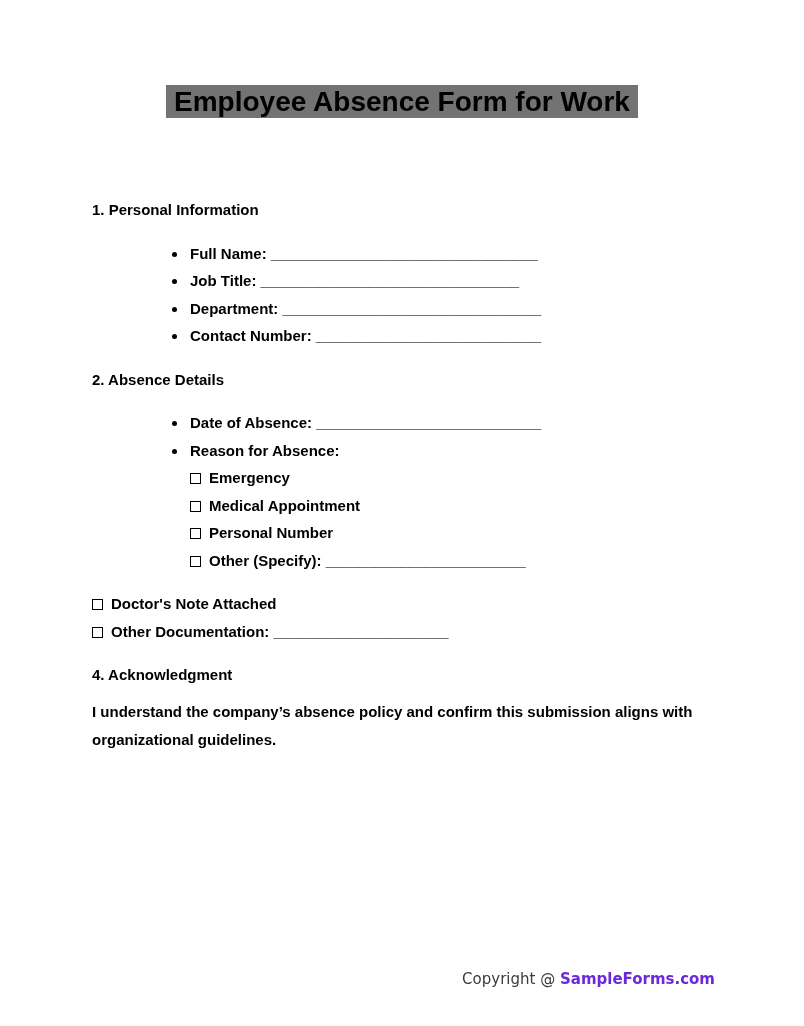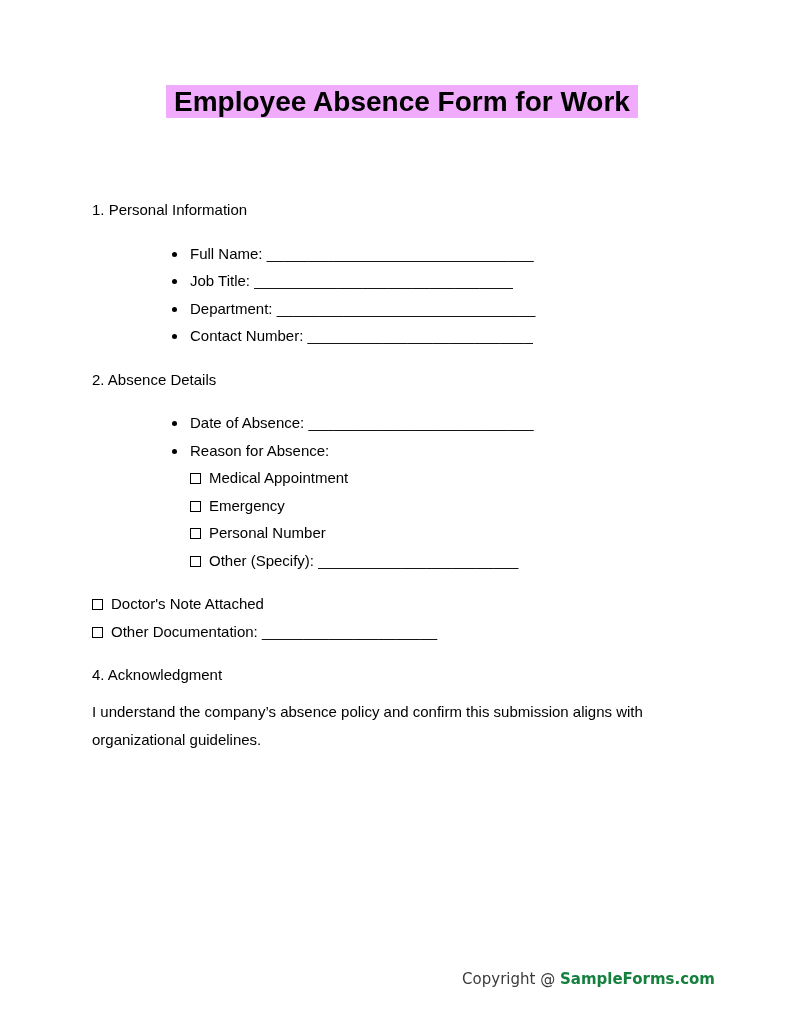--- a/index.html
+++ b/index.html
@@ -18,27 +18,27 @@
     overflow: hidden;
   }
   .doc-title {
     margin: 84px 0 0 0;
     text-align: center;
     font-size: 28px;
     font-weight: bold;
     line-height: 36px;
   }
   .title-highlight {
-    background: #f0abfc;
+    background: #737373;
     padding: 1px 8px;
   }
   .content {
     margin: 76px 92px 0 92px;
     font-size: 15px;
-    font-weight: normal;
+    font-weight: bold;
   }
   .heading {
     margin: 16px 0;
     line-height: 27.5px;
   }
   ul.bullet-list {
     margin: 16px 0;
     padding-left: 48px;
     list-style: disc;
   }
@@ -70,21 +70,21 @@
   }
   .footer {
     position: absolute;
     right: 89px;
     bottom: 38px;
     font-family: "DejaVu Sans", sans-serif;
     font-size: 15px;
     color: #3b3b3b;
   }
   .footer-link {
-    color: #15803d;
+    color: #6d28d9;
     font-weight: bold;
     text-decoration: none;
     cursor: pointer;
   }
 </style>
 </head>
 <body>
 
 <div class="page">
 
@@ -114,24 +114,24 @@
 
     <p class="heading">2. Absence Details</p>
     <ul class="bullet-list">
       <li>
         <span>Date of Absence:</span>
         <span class="blank">___________________________</span>
       </li>
       <li>
         <span>Reason for Absence:</span>
         <div class="check-line">
-          <span class="checkbox"></span><span>Medical Appointment</span>
+          <span class="checkbox"></span><span>Emergency</span>
         </div>
         <div class="check-line">
-          <span class="checkbox"></span><span>Emergency</span>
+          <span class="checkbox"></span><span>Medical Appointment</span>
         </div>
         <div class="check-line">
           <span class="checkbox"></span><span>Personal Number</span>
         </div>
         <div class="check-line">
           <span class="checkbox"></span><span>Other (Specify):</span>
           <span class="blank">________________________</span>
         </div>
       </li>
     </ul>

